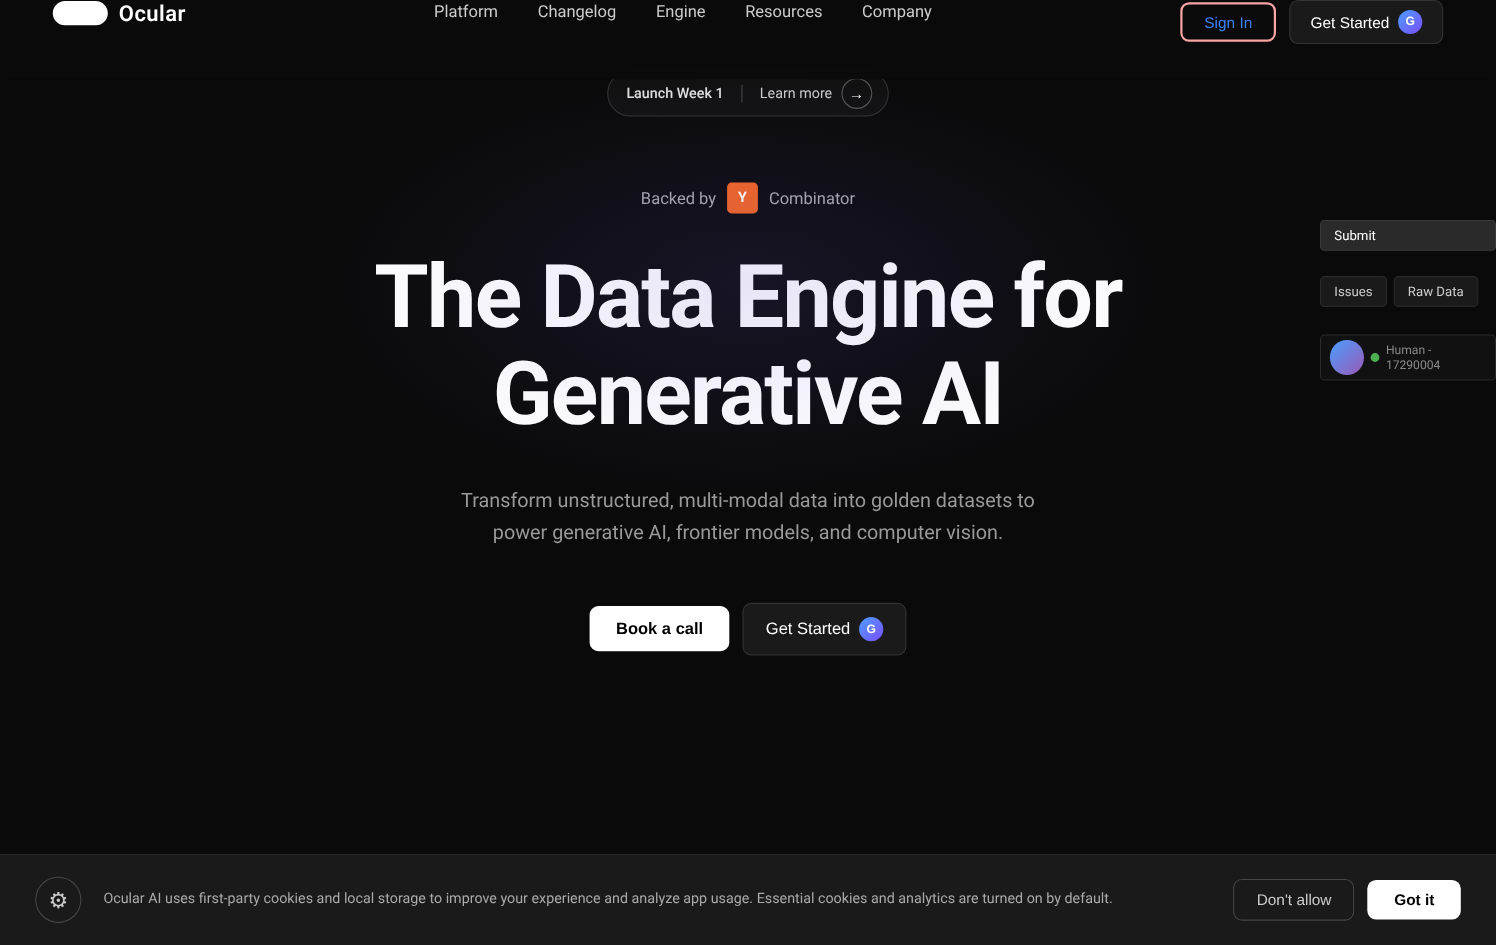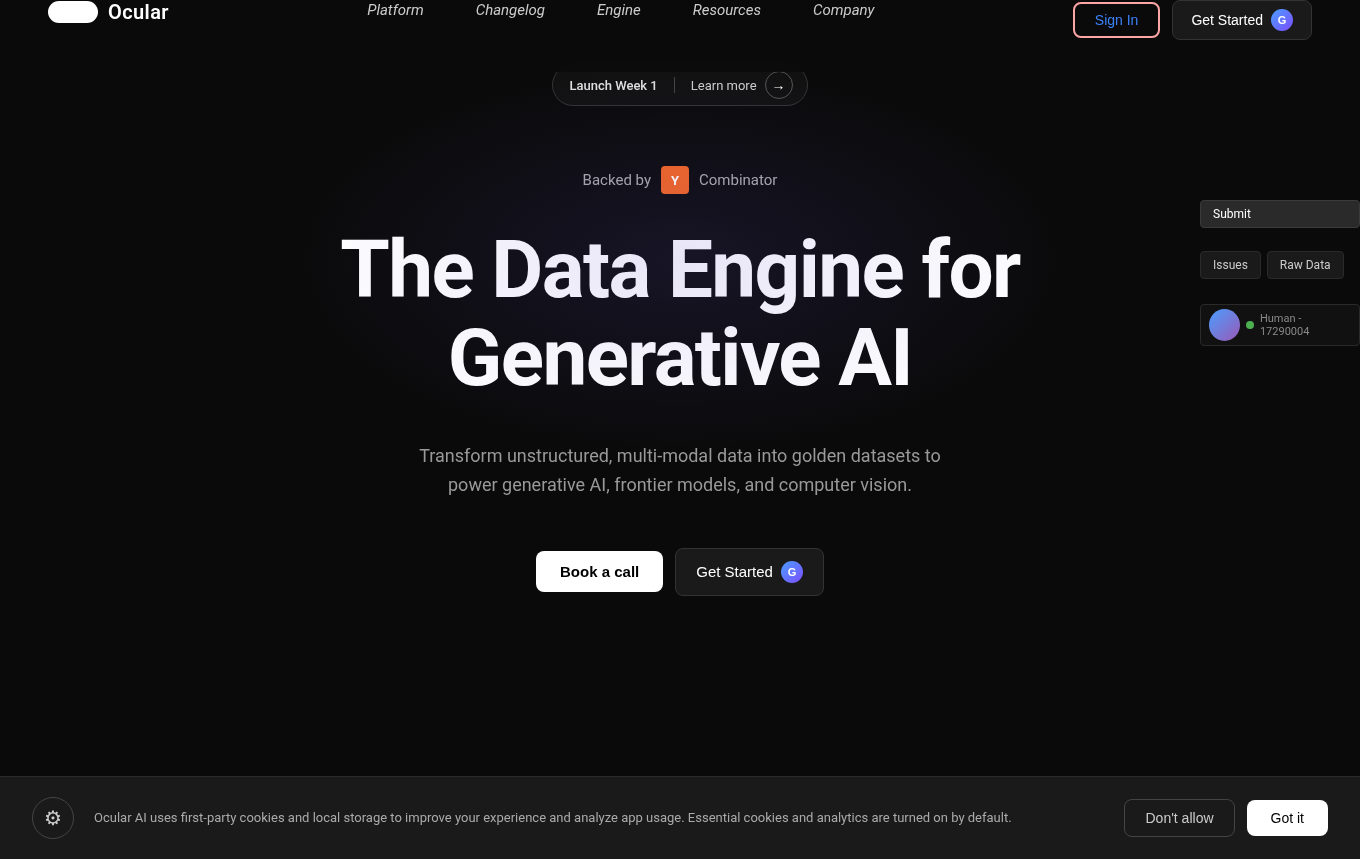--- a/index.html
+++ b/index.html
@@ -45,23 +45,22 @@
     .logo-text {
       font-size: 20px;
       font-weight: 600;
       color: #fff;
       letter-spacing: 0.02em;
     }
 
     .nav-links {
       display: flex;
       align-items: center;
-      gap: 52px;
+      gap: 36px;
       list-style: none;
-      font-style: italic;
     }
 
     .nav-links a {
       color: #ccc;
       text-decoration: none;
       font-size: 15px;
       font-weight: 400;
       transition: color 0.2s;
     }
 
@@ -296,21 +295,21 @@
       cursor: pointer;
     }
 
     .btn-got-it {
       padding: 10px 24px;
       border-radius: 8px;
       background: #fff;
       border: none;
       color: #000;
       font-size: 14px;
-      font-weight: 400;
+      font-weight: 700;
       cursor: pointer;
       text-align: center;
     }
 
     
     .right-panel {
       position: fixed;
       right: 0;
       top: 200px;
       width: 160px;

